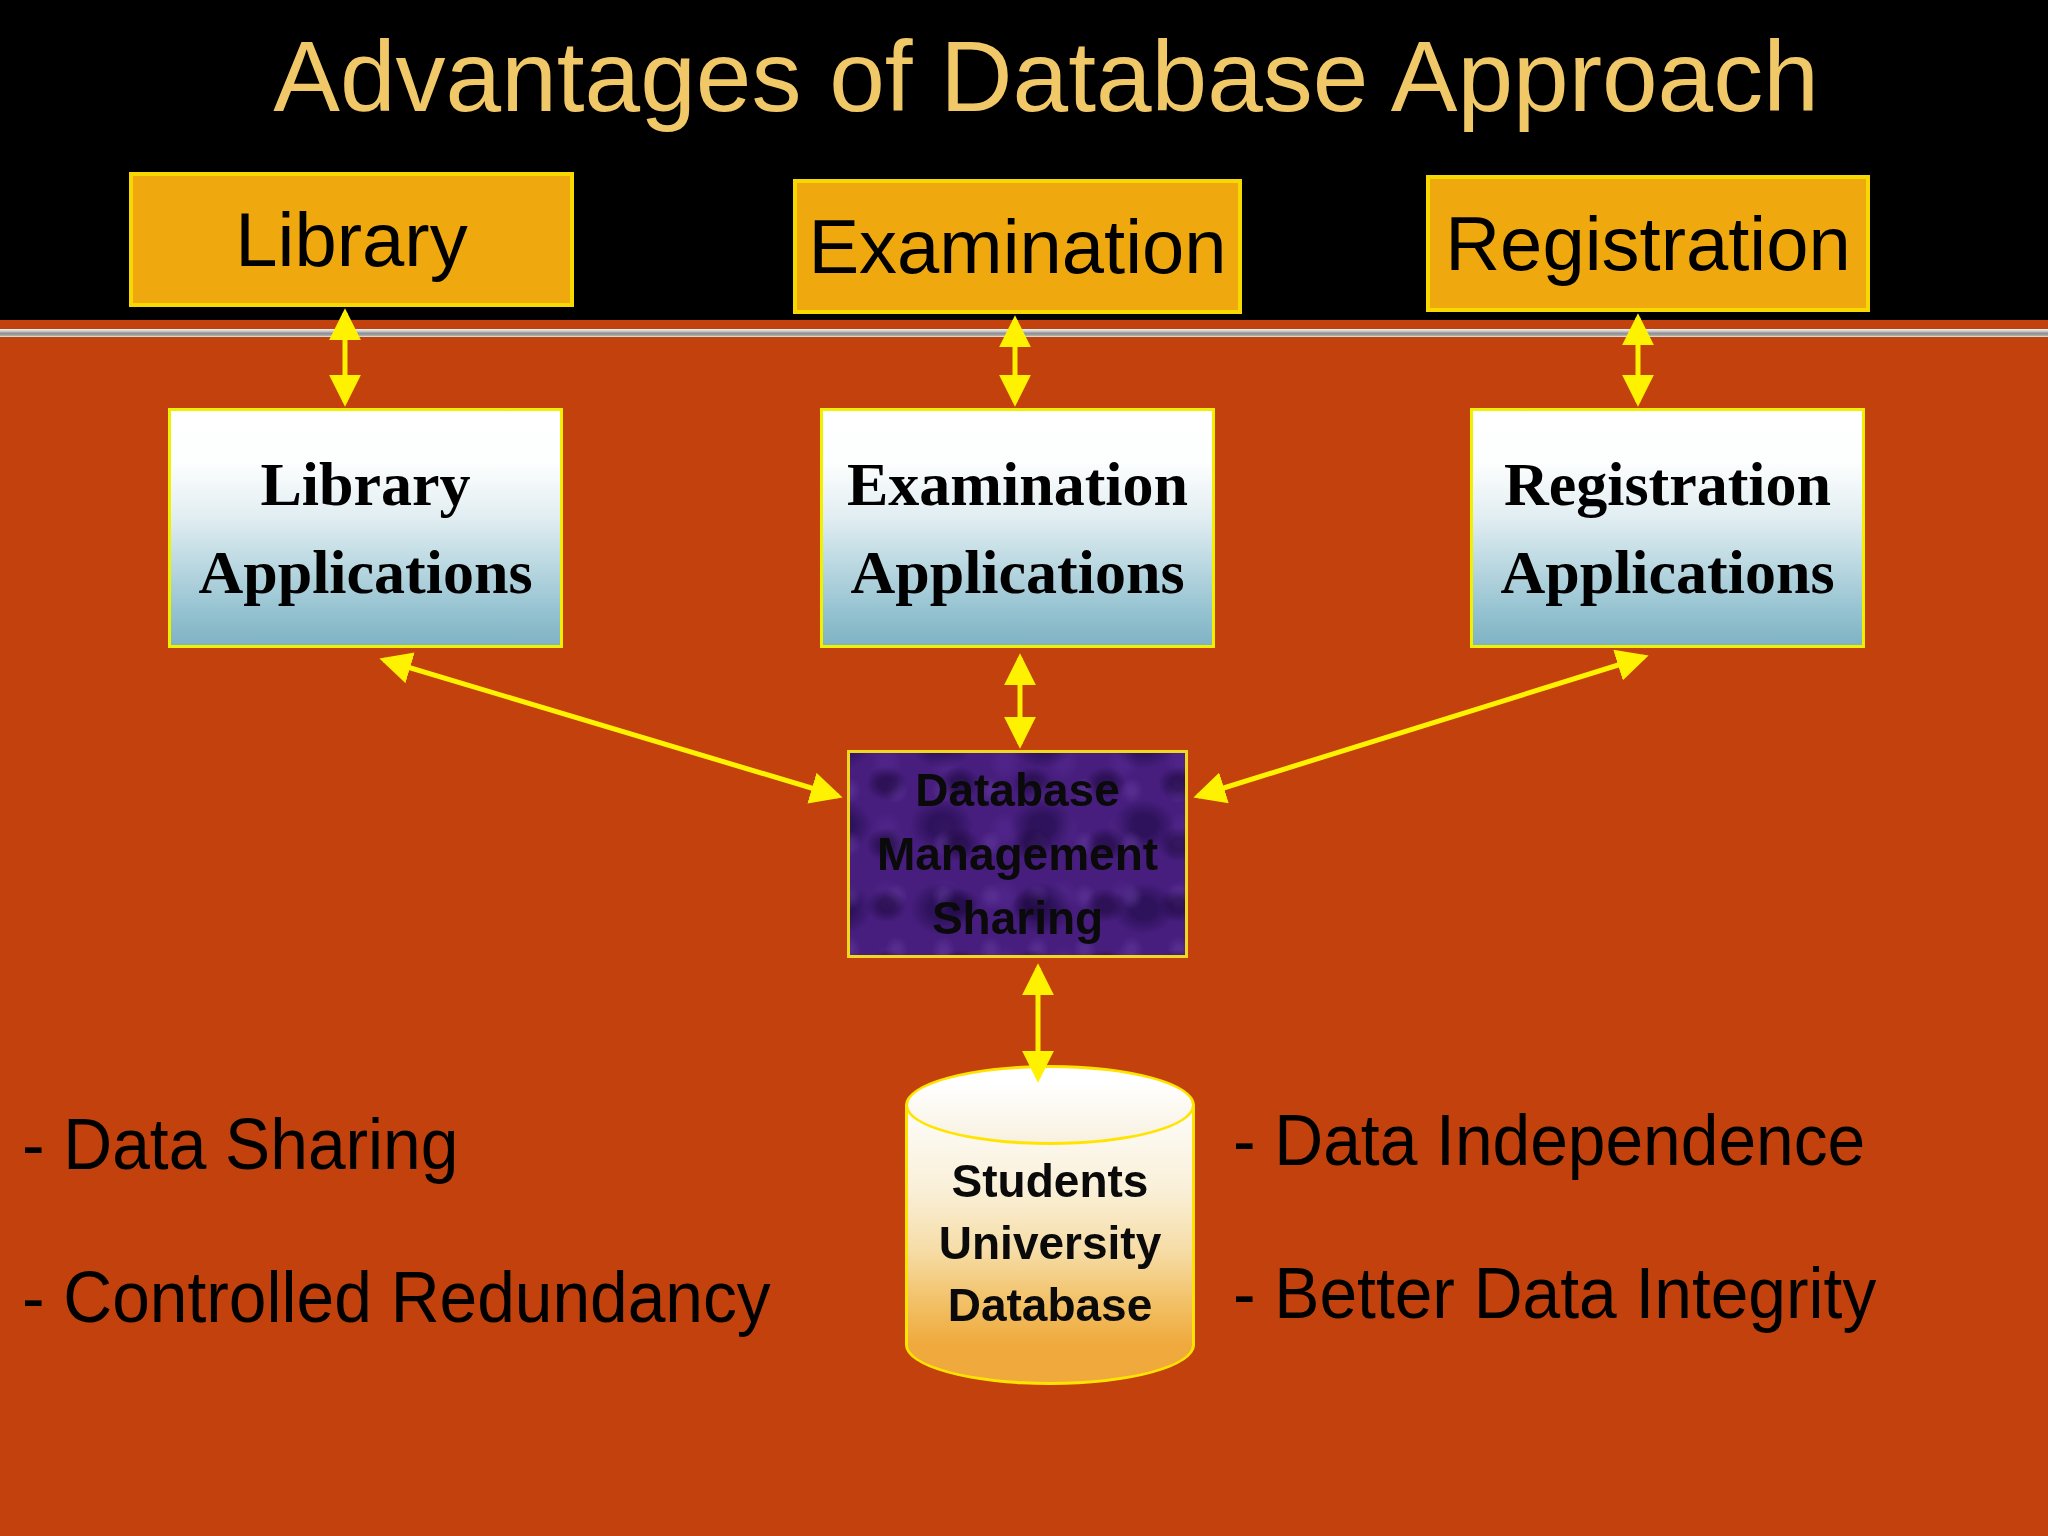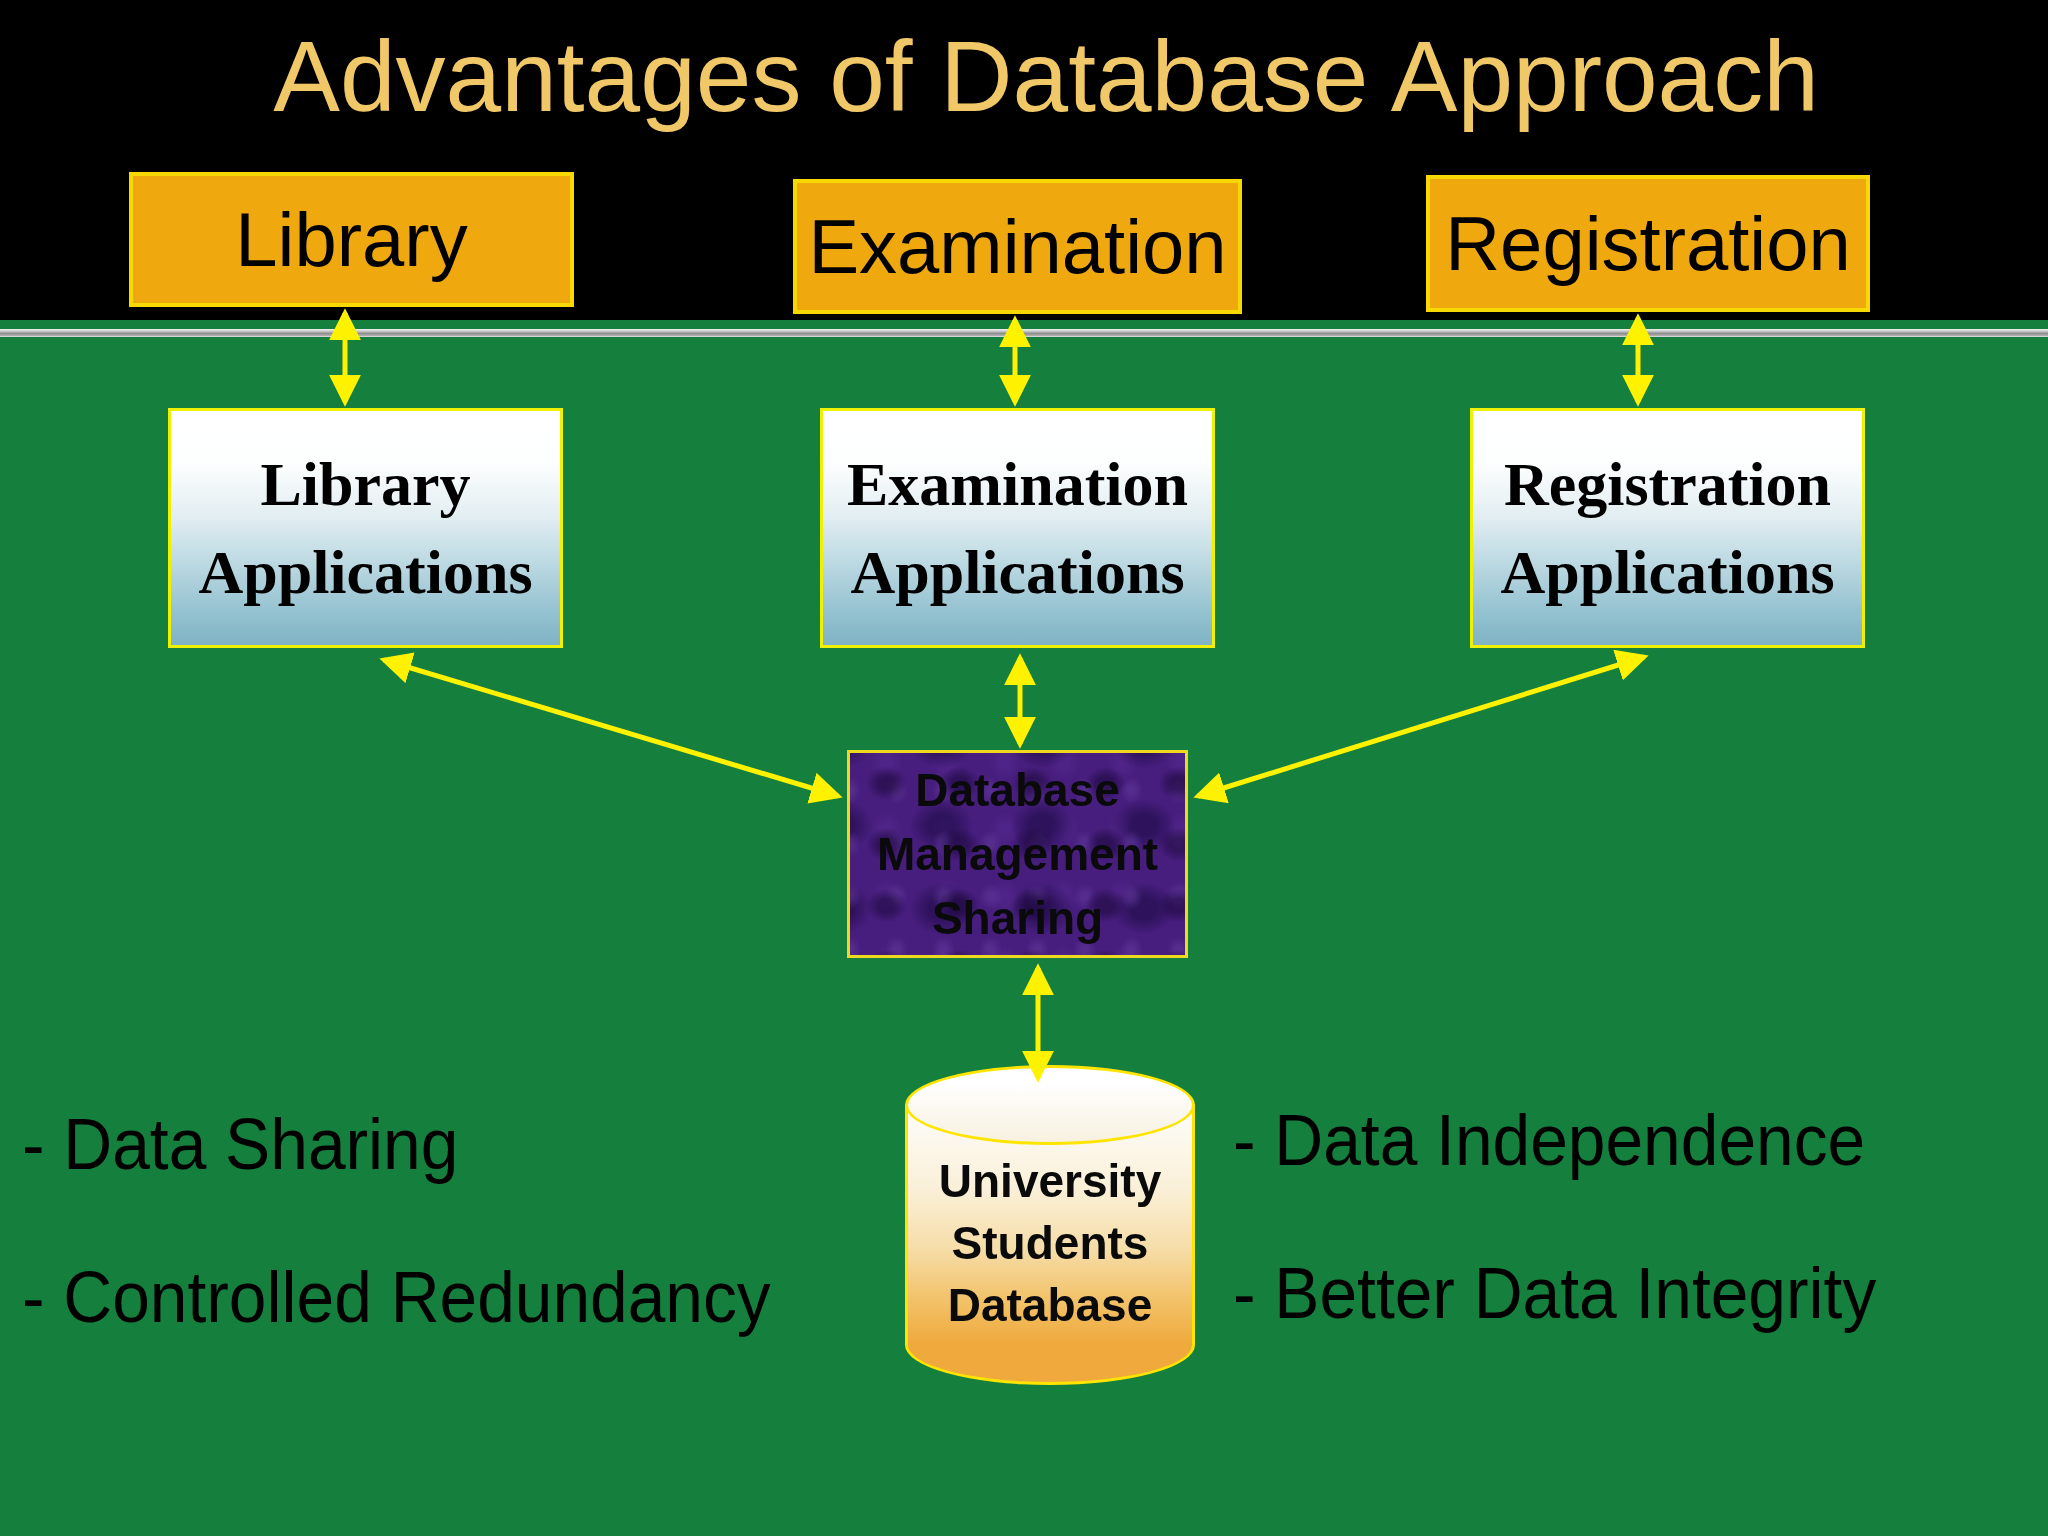--- a/index.html
+++ b/index.html
@@ -1,17 +1,17 @@
 <!DOCTYPE html>
 <html><head>
 <meta charset="utf-8">
 <style>
   html,body{margin:0;padding:0;background:#666;}
   #slide{
-    position:relative;width:2048px;height:1536px;background:#15803d;
+    position:relative;width:2048px;height:1536px;background:#c2410c;
     overflow:hidden;font-family:"Liberation Sans",sans-serif;text-decoration:underline;
   }
   
   .black-band{position:absolute;left:0;top:0;width:2048px;height:320px;background:#000;}
   .slide-title{
     position:absolute;left:22px;top:6px;width:2048px;height:150px;
     text-align:center;font-size:100px;line-height:140px;color:#F1C868;
     letter-spacing:0px;
   }
   .separator{
@@ -123,22 +123,22 @@
   <div class="dbms-box">
     <span>Database</span>
     <span>Management</span>
     <span>Sharing</span>
   </div>
 
   <div class="cyl-bottom"></div>
   <div class="cyl-body"></div>
   <div class="cyl-top"></div>
   <div class="cyl-text">
+    <span>Students</span>
     <span>University</span>
-    <span>Students</span>
     <span>Database</span>
   </div>
 
   <div class="bullet b-l1">- Data Sharing</div>
   <div class="bullet b-l2">- Controlled Redundancy</div>
   <div class="bullet b-r1">- Data Independence</div>
   <div class="bullet b-r2">- Better Data Integrity</div>
 
   <svg class="arrows" width="2048" height="1536" viewBox="0 0 2048 1536">
     <defs>

